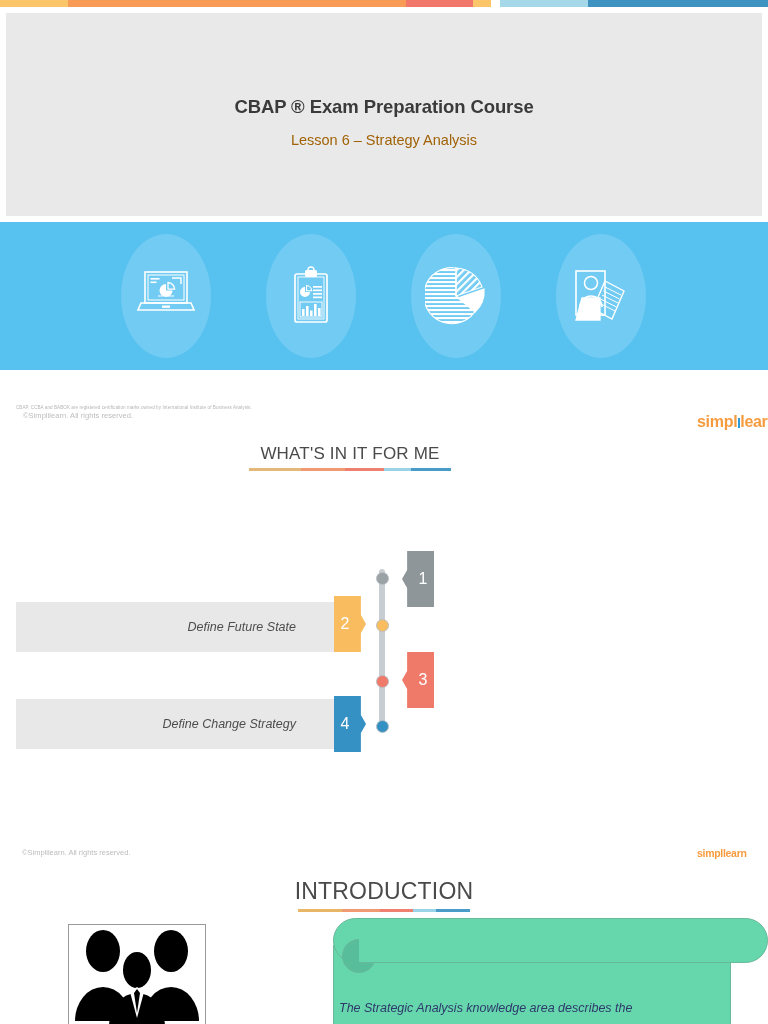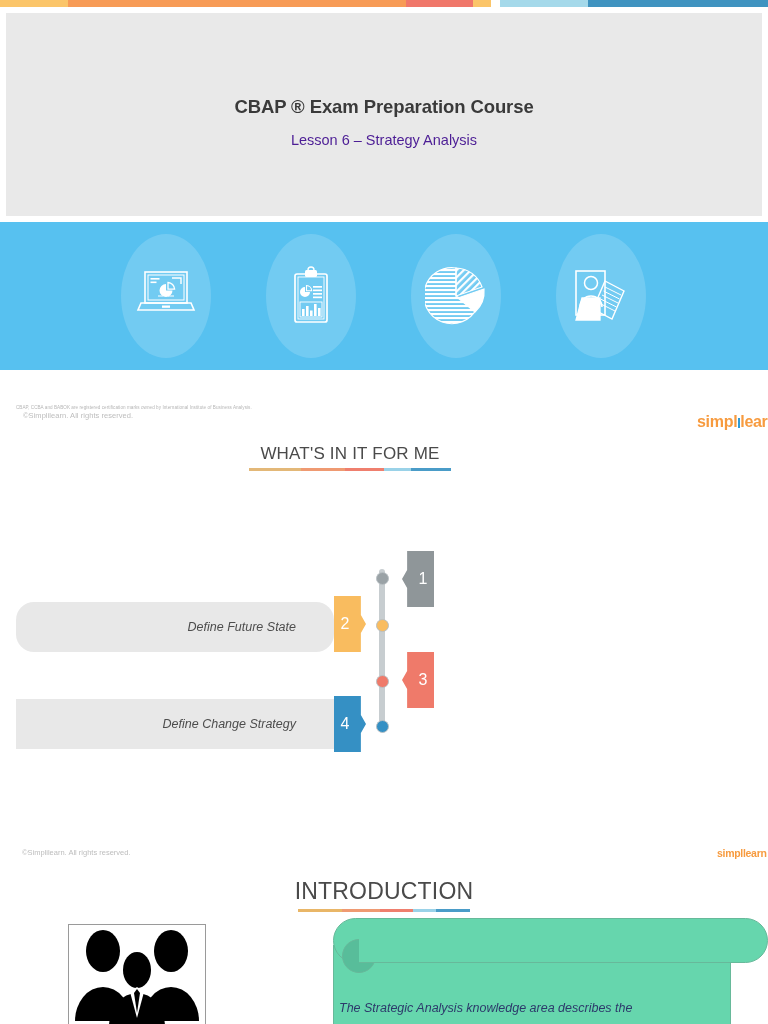--- a/index.html
+++ b/index.html
@@ -23,21 +23,21 @@
   }
   .title-main {
     position: absolute; left: 0; right: 0; top: 83px;
     text-align: center;
     font-size: 18.5px; font-weight: bold; color: #3a3a3a;
     letter-spacing: -0.1px;
   }
   .title-sub {
     position: absolute; left: 0; right: 0; top: 119px;
     text-align: center;
-    font-size: 14.5px; font-weight: normal; color: #4c1d95;
+    font-size: 14.5px; font-weight: normal; color: #a16207;
   }
 
   .iconband {
     position: absolute; left: 0; top: 222px;
     width: 768px; height: 148px;
     background: #57c1f0;
   }
   .iconband .circle {
     position: absolute; top: 12px;
     width: 90px; height: 124px;
@@ -125,32 +125,32 @@
   }
   .tag.left {
     left: 334px;
     clip-path: polygon(0 0, 0 100%, 84% 100%, 84% 66%, 100% 50%, 84% 34%, 84% 0);
   }
   .tag .num { position: relative; }
   .tag.right .num { left: 5px; }
   .tag.left  .num { left: -5px; }
 
   .r1 { top: 24px; }   .t1 { top: 17px; background: #8f9699; }
-  .r2 { top: 68px; border-radius: 18px; }   .t2 { top: 62px; background: #f9bc5f; }
+  .r2 { top: 68px; }   .t2 { top: 62px; background: #f9bc5f; }
   .r3 { top: 122px; }  .t3 { top: 118px; background: #ef7a6a; }
   .r4 { top: 165px; }  .t4 { top: 162px; background: #3590c4; }
 
   .footnote2 {
     position: absolute; left: 22px; top: 414px;
     font-size: 7.5px; color: #bdbdbd;
   }
   .logo2 {
     position: absolute; top: 414px; left: 697px;
     font-size: 10.5px; font-weight: bold; letter-spacing: -0.3px;
-    color: #f79b3f; line-height: 1; white-space: nowrap; margin-left: 20px;
+    color: #f79b3f; line-height: 1; white-space: nowrap;
   }
 
   
   .slide3 { position: absolute; left: 0; top: 868px; width: 768px; height: 156px; background: #ffffff; overflow: hidden; }
   .sec-head3 { position: absolute; left: 0; right: 0; top: 10px; text-align: center; }
   .sec-head3 .txt { font-size: 23px; color: #4a4a4a; letter-spacing: 0.2px; }
   .sec-underline3 { margin: 4px auto 0; width: 172px; height: 3px; display: flex; overflow: hidden; }
   .sec-underline3 span { display: block; height: 3px; }
 
   .people-img {

